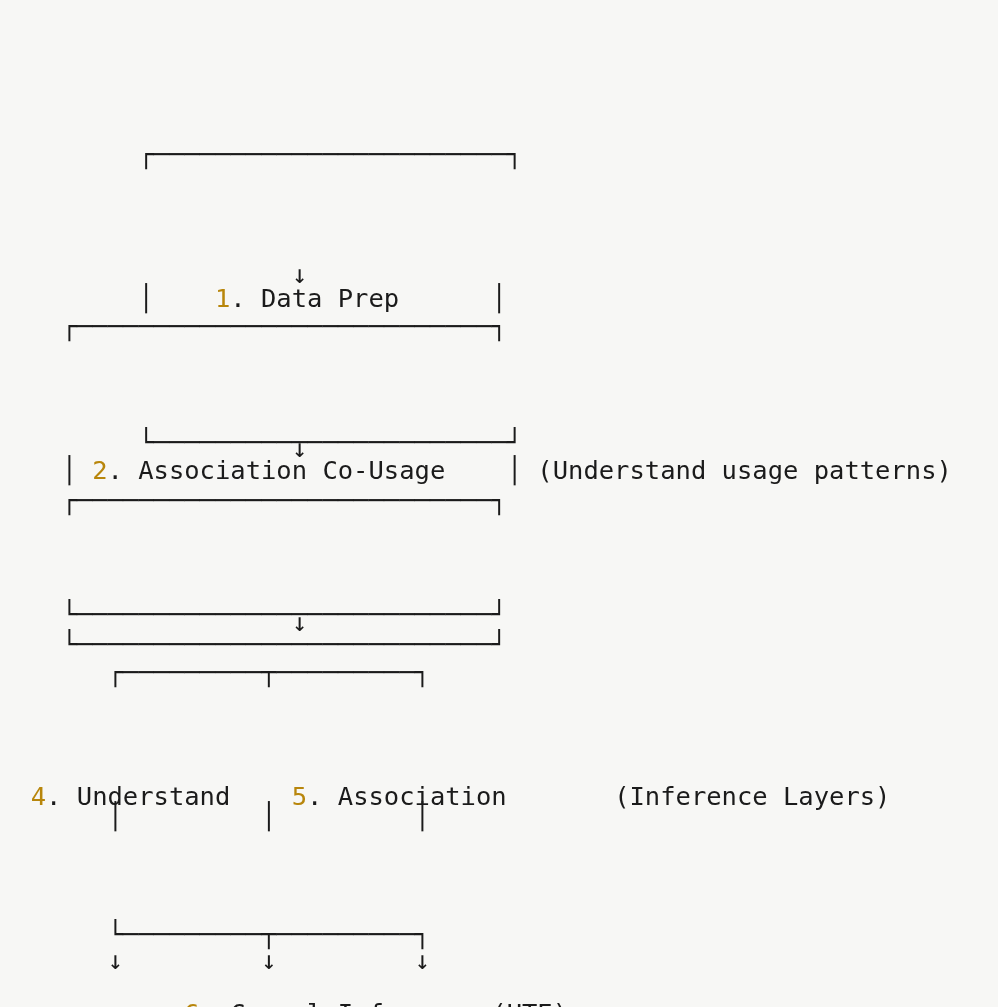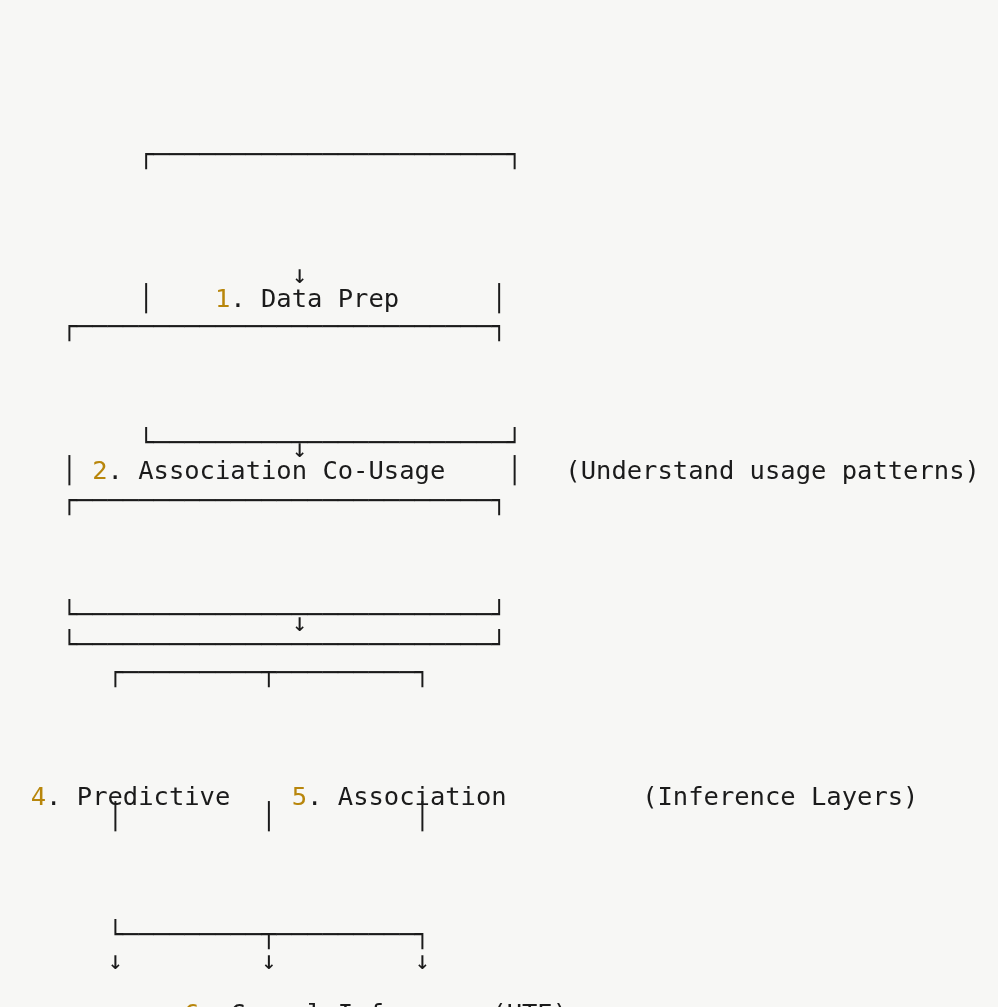--- a/index.html
+++ b/index.html
@@ -44,21 +44,20 @@
   .num {
     color: #b8860b;
   }
 
   .rule {
     color: #1b1b1b;
   }
 
   .note {
     color: #1b1b1b;
-    margin-left: 28px;
   }
 
   .arrow {
     color: #1b1b1b;
   }
 
   .lbl {
     color: #1b1b1b;
     margin-top: 24px;
   }
@@ -97,21 +96,21 @@
     <span class="row arrow">                   ↓</span>
   </div>
 
   <div class="ascii" style="top:552px;">
     <span class="row rule">       ┌─────────┬─────────┐</span>
     <span class="row rule">       │         │         │</span>
     <span class="row arrow">       ↓         ↓         ↓</span>
   </div>
 
   <div class="ascii" style="top:676px;">
-    <span class="row"><span class="lbl">  </span><span class="num">4</span><span class="lbl">. Predictive    </span><span class="num">5</span><span class="lbl">. Association       </span><span class="note">(Inference Layers)</span></span>
+    <span class="row"><span class="lbl">  </span><span class="num">4</span><span class="lbl">. Understand    </span><span class="num">5</span><span class="lbl">. Association       </span><span class="note">(Inference Layers)</span></span>
     <span class="row"><span class="lbl">  </span></span>
     
   </div>
 
   <div class="ascii" style="top:814px;">
     <span class="row rule">       └─────────┬─────────┐</span>
     
   </div>
 
   <div class="ascii" style="top:893px;">

